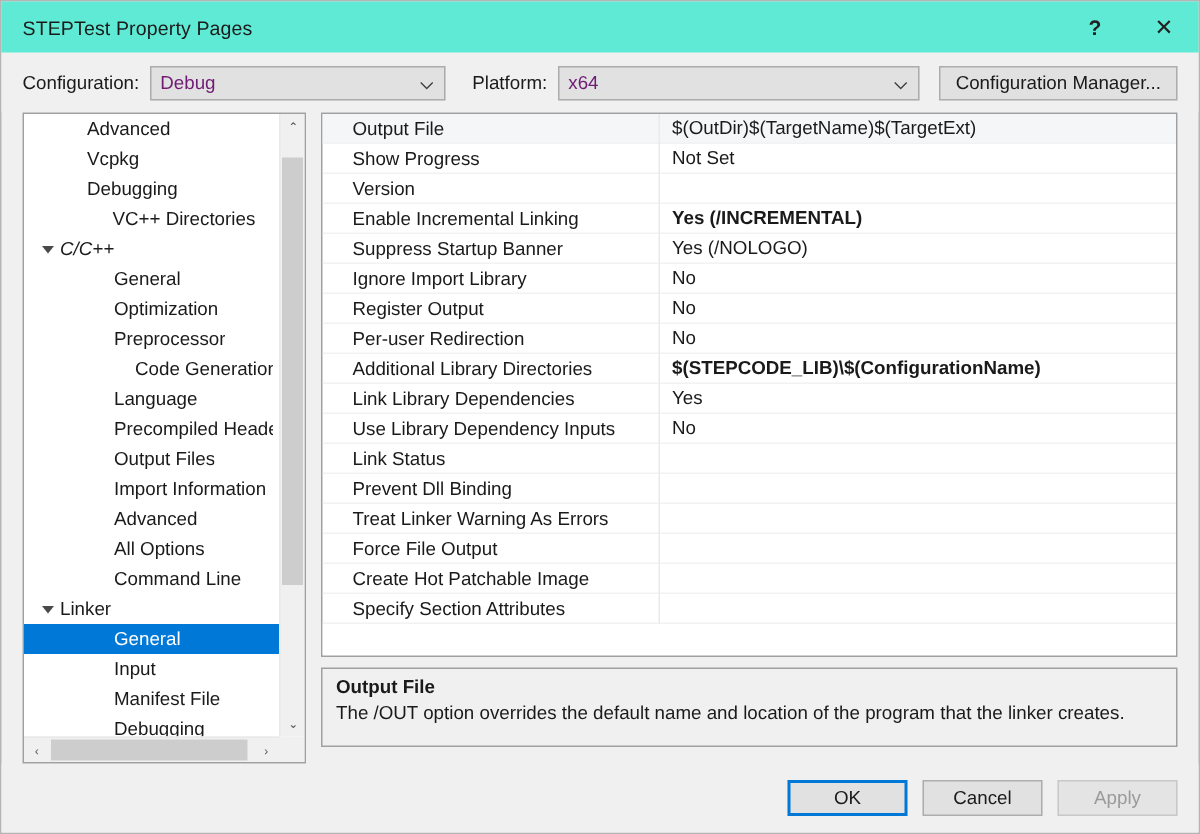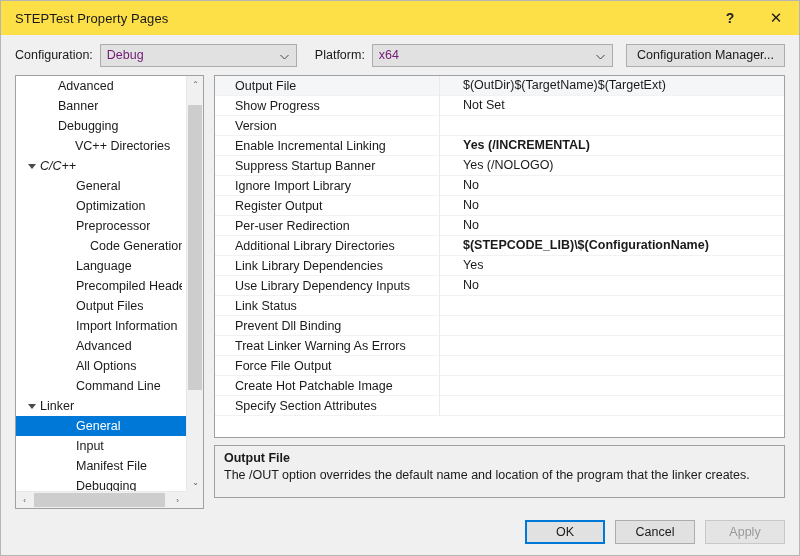--- a/index.html
+++ b/index.html
@@ -26,21 +26,21 @@
     border: 1px solid #b5b5b5;
     background: #f0f0f0;
     display: flex;
     flex-direction: column;
   }
 
   
   #titlebar {
     height: 34px;
     min-height: 34px;
-    background: #fde047;
+    background: #5eead4;
     display: flex;
     align-items: center;
     position: relative;
   }
   #title-text {
     padding-left: 14px;
     font-size: 13px;
     color: #1a1a1a;
     letter-spacing: 0.1px;
   }
@@ -262,21 +262,21 @@
     min-width: 224px;
     padding-left: 20px;
     box-sizing: border-box;
     font-size: 12.5px;
     color: #1a1a1a;
     white-space: nowrap;
     overflow: hidden;
   }
   .prop-val {
     flex: 1;
-    padding-left: 23px;
+    padding-left: 8px;
     box-sizing: border-box;
     font-size: 12.5px;
     color: #1a1a1a;
     white-space: nowrap;
     overflow: hidden;
     border-left: 1px solid #eaeaea;
     height: 20px;
     line-height: 19px;
   }
   .prop-val.modified { font-weight: bold; }
@@ -381,21 +381,21 @@
   <div id="body-split">
 
     <div id="tree-pane">
       <div id="tree-scrollport">
           <div class="tree-item" style="padding-left: 26px;">
             <span class="tree-twisty"></span>
             <span class="tree-label">Advanced</span>
           </div>
           <div class="tree-item" style="padding-left: 26px;">
             <span class="tree-twisty"></span>
-            <span class="tree-label">Banner</span>
+            <span class="tree-label">Vcpkg</span>
           </div>
           <div class="tree-item" style="padding-left: 26px;">
             <span class="tree-twisty"></span>
             <span class="tree-label">Debugging</span>
           </div>
           <div class="tree-item" style="padding-left: 43px;">
             <span class="tree-twisty"></span>
             <span class="tree-label">VC++ Directories</span>
           </div>
           <div class="tree-item" style="padding-left: 8px; font-style: italic;">

